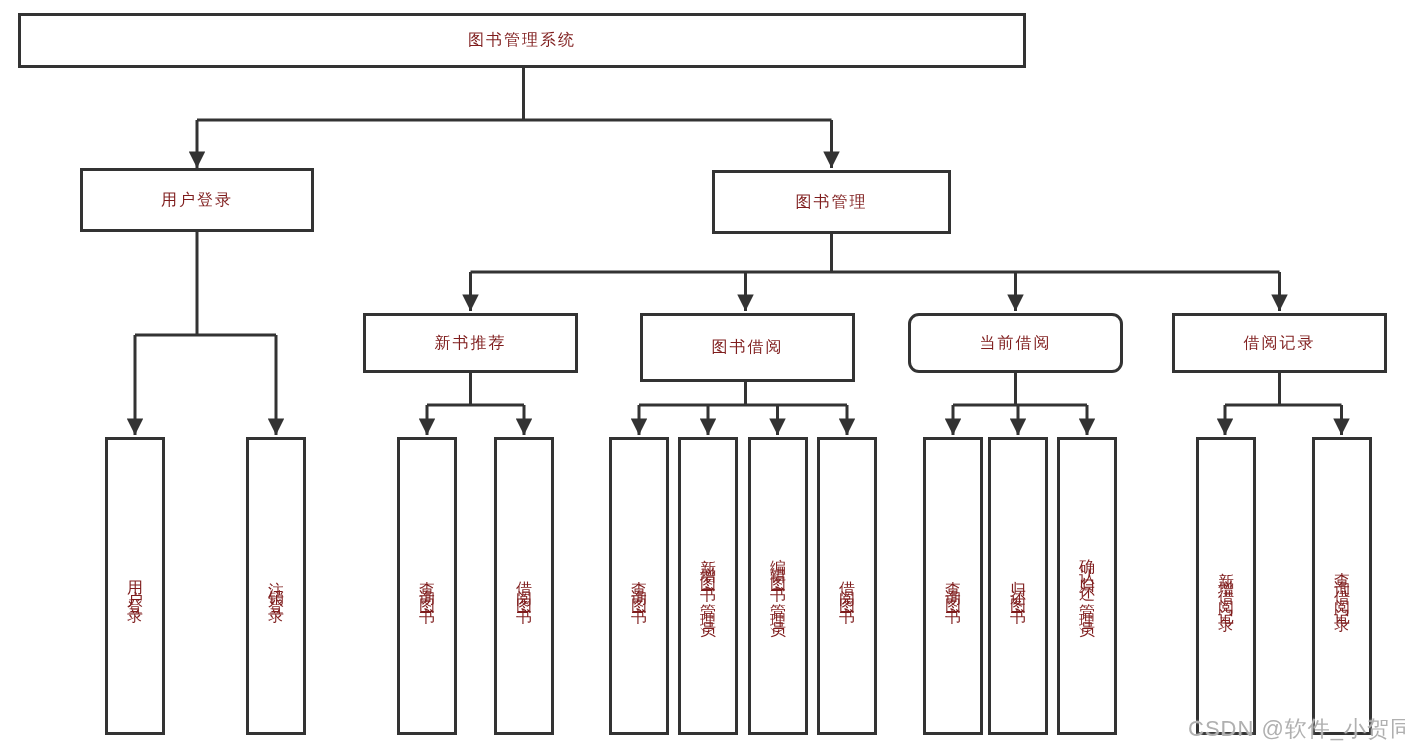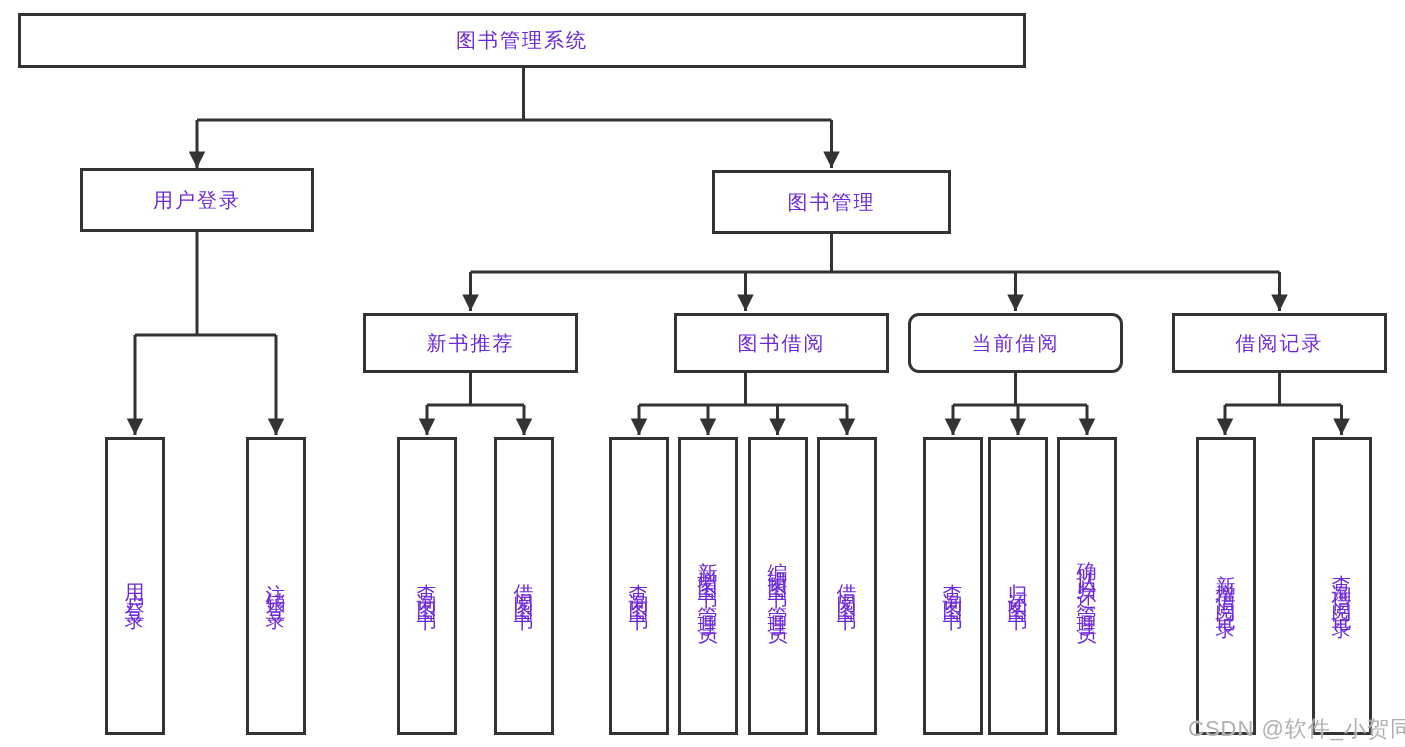--- a/index.html
+++ b/index.html
@@ -20,26 +20,26 @@
     left: 0; top: 0;
     width: 1405px;
     height: 747px;
     z-index: 1;
   }
   .box {
     position: absolute;
     box-sizing: border-box;
     background: #ffffff;
     border: 3px solid #333333;
-    color: #6d28d9;
+    color: #7f1d1d;
     display: flex;
     align-items: center;
     justify-content: center;
     z-index: 2;
-    font-size: 20px;
+    font-size: 16px;
     letter-spacing: 2px;
   }
   .box.h { 
   }
   .box.v { 
     writing-mode: vertical-rl;
     text-orientation: mixed;
     letter-spacing: 9px;
     line-height: 1;
   }
@@ -134,21 +134,21 @@
   <div class="box h" style="left:80px; top:168px; width:234px; height:64px;">
     <span>用户登录</span>
   </div>
   <div class="box h" style="left:712px; top:170px; width:239px; height:64px;justify-content:center;">
     <span>图书管理</span>
   </div>
 
   <div class="box h" style="left:363px; top:313px; width:215px; height:60px;">
     <span>新书推荐</span>
   </div>
-  <div class="box h" style="left:674px; top:313px; width:215px; height:60px;">
+  <div class="box h" style="left:640px; top:313px; width:215px; height:69px;">
     <span>图书借阅</span>
   </div>
   <div class="box h" style="left:908px; top:313px; width:215px; height:60px;border-radius:11px;">
     <span>当前借阅</span>
   </div>
   <div class="box h" style="left:1172px; top:313px; width:215px; height:60px;">
     <span>借阅记录</span>
   </div>
 
   <div class="box v" style="left:105px; top:437px; width:60px; height:298px;">

